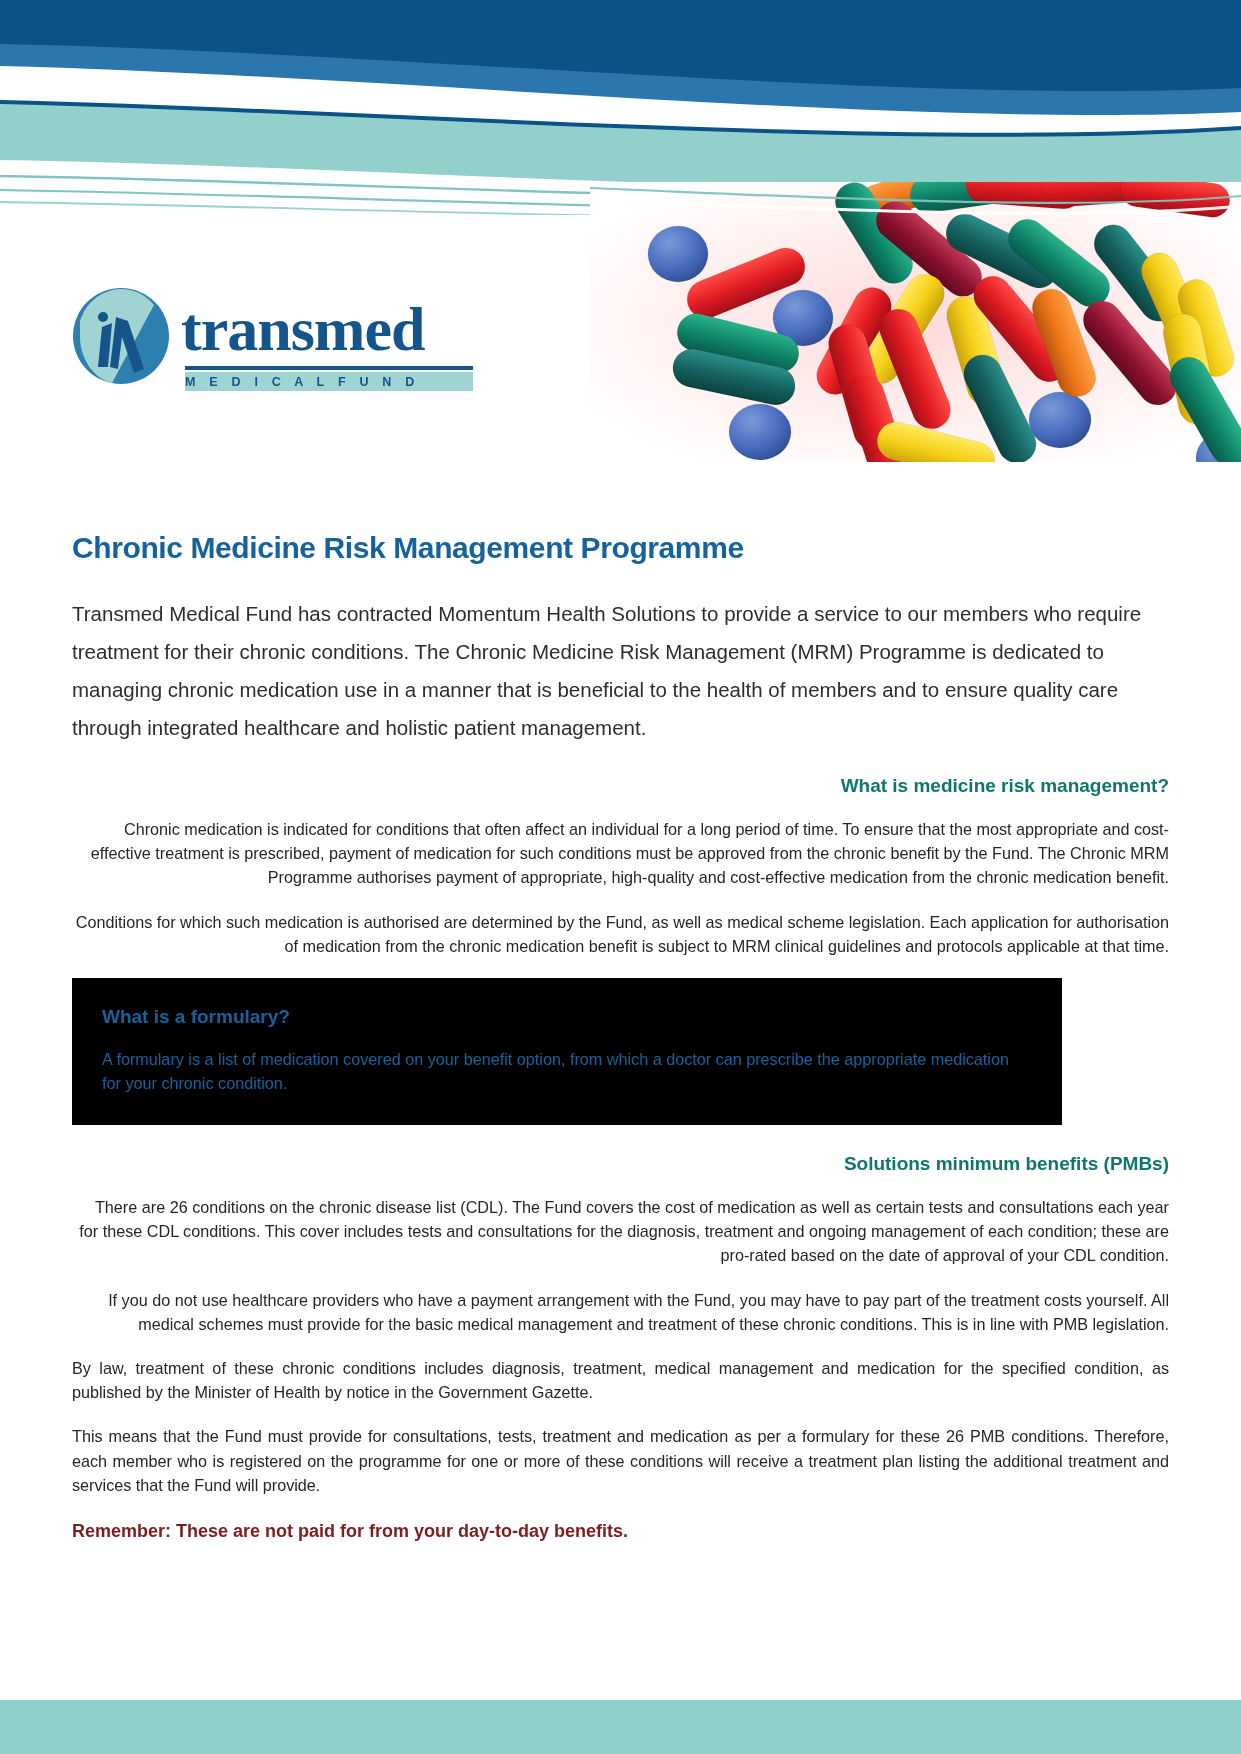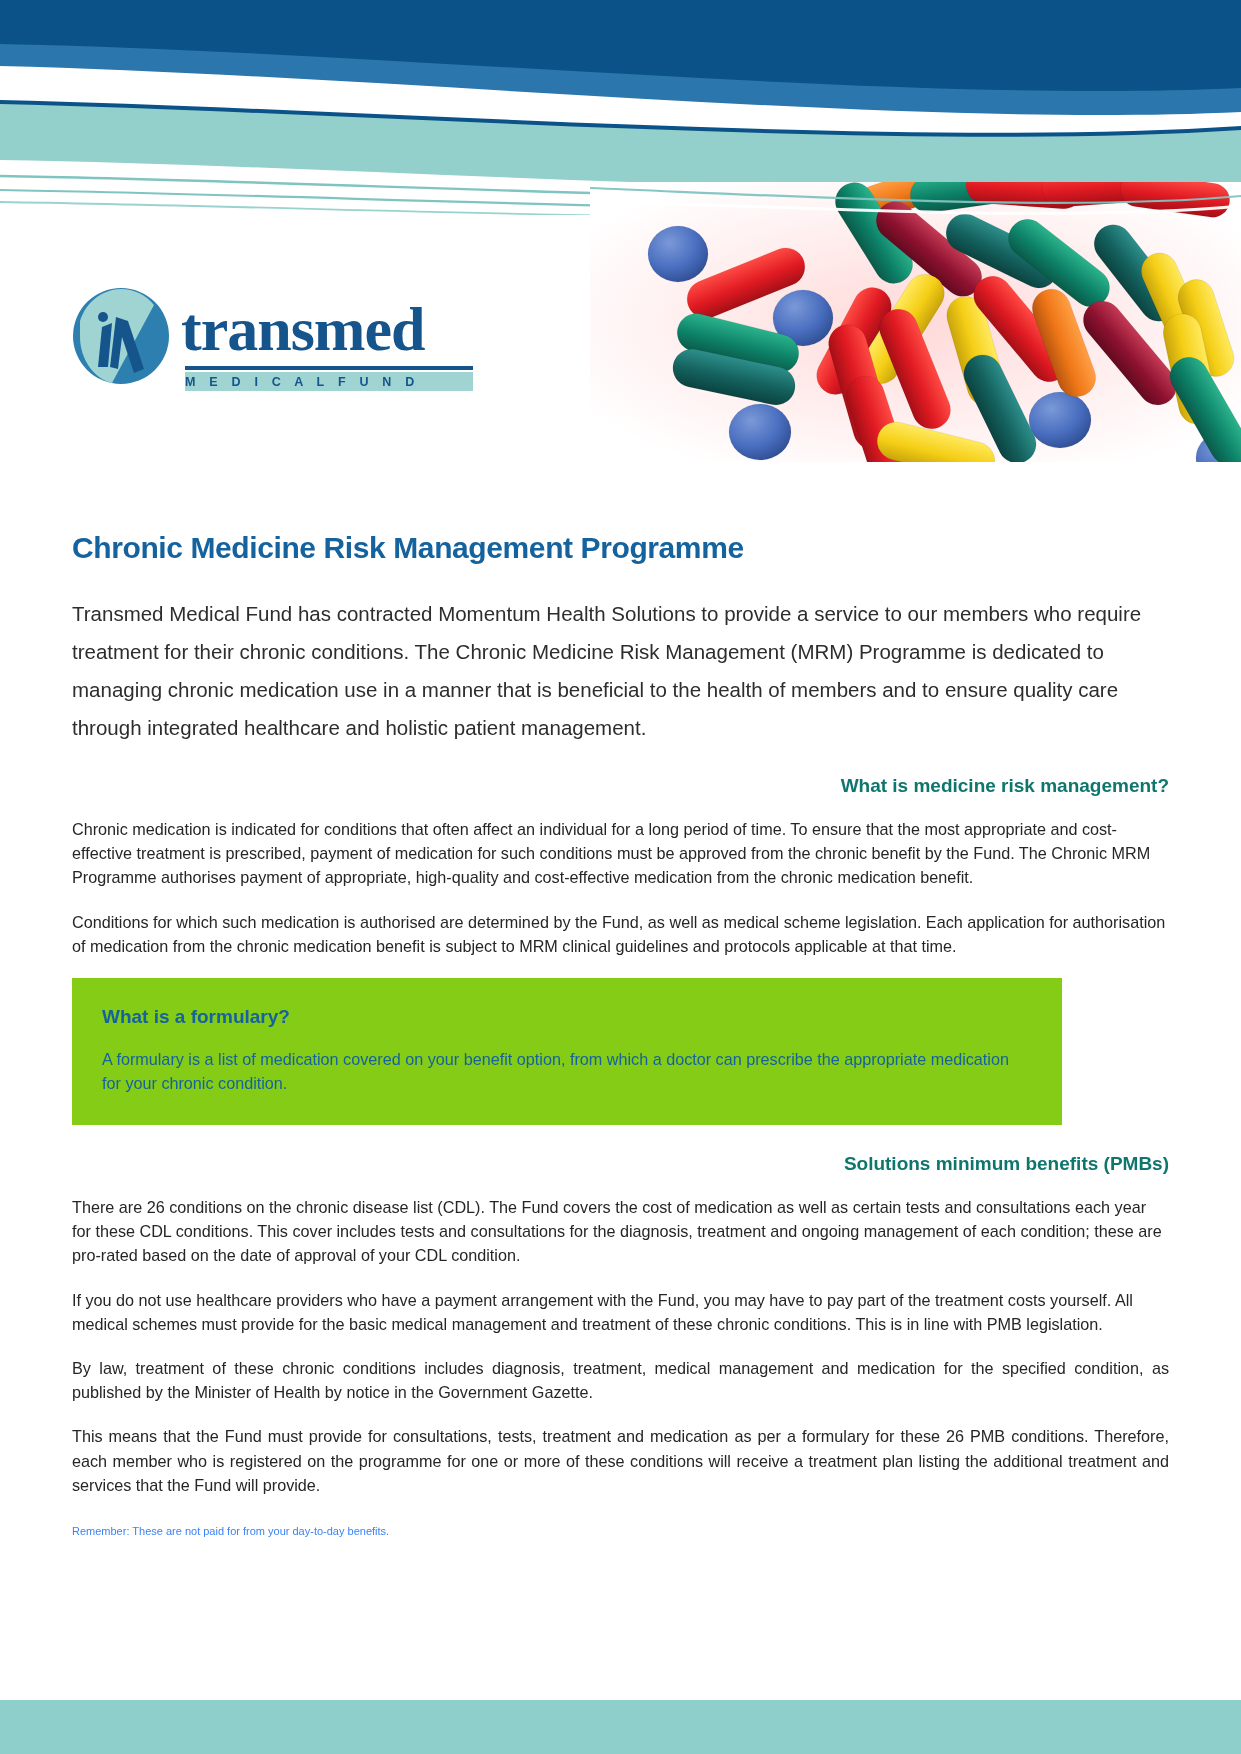--- a/index.html
+++ b/index.html
@@ -106,33 +106,34 @@
     color:#0f766e;
     margin-top:14px;
     margin-bottom:18px;
     text-align:right;
   }
   p.body-text {
     font-size:16.2px;
     line-height:24.2px;
     color:#262626;
     margin-bottom:20px;
+    text-align:right;
   }
   p.body-text.justified { text-align:justify; }
   p.remember {
-    font-size:11px;
+    font-size:18px;
     line-height:24.2px;
-    color:#3b82f6;
-    font-weight:normal;
+    color:#7f1d1d;
+    font-weight:bold;
     margin-top:22px;
   }
 
   
   .callout {
-    background:#84cc16;
+    background:#000000;
     width:990px;
     padding:26px 30px 30px 30px;
     margin:14px 0 26px 0;
   }
   .callout-head {
     font-family:"Liberation Sans", sans-serif;
     font-weight:bold;
     font-size:19px;
     line-height:26px;
     color:#15639e;

